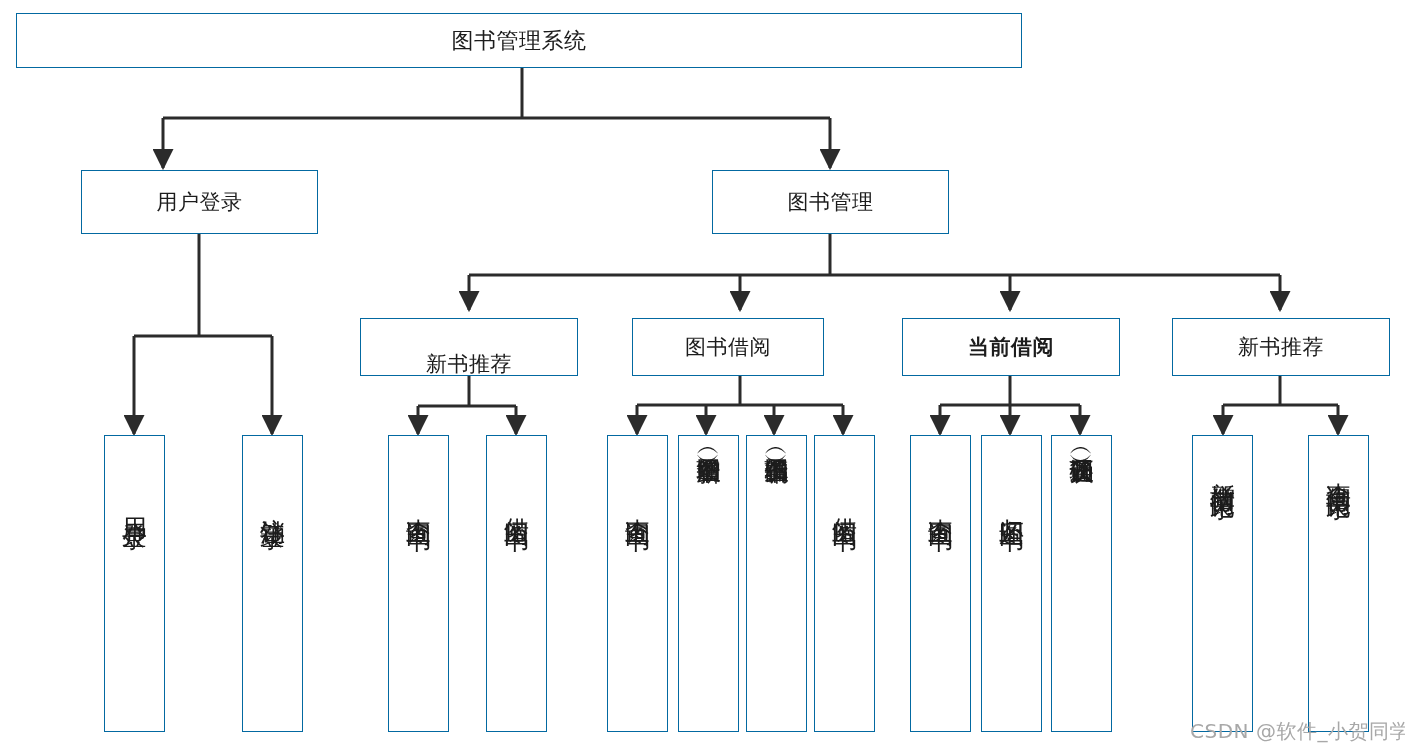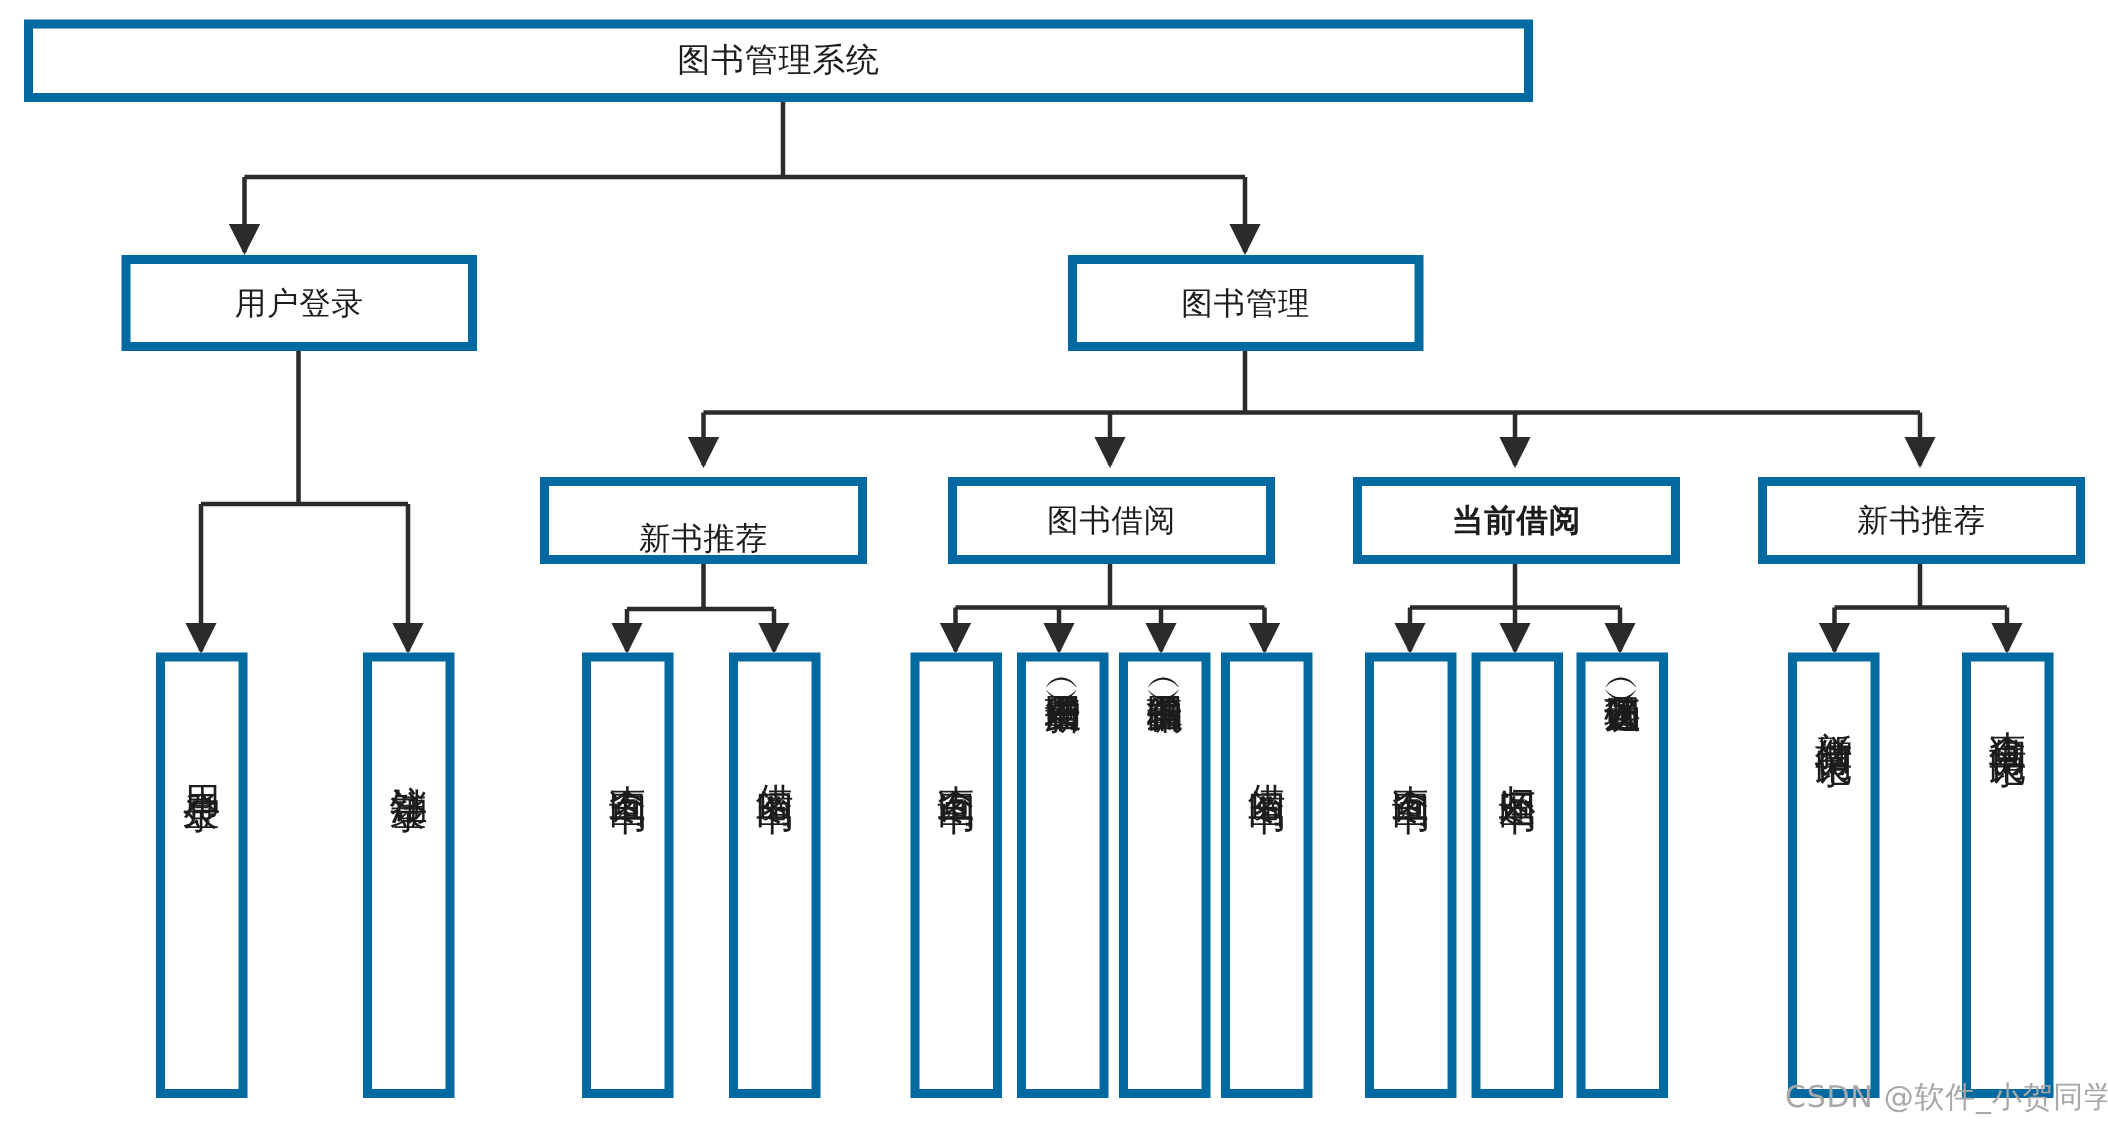--- a/index.html
+++ b/index.html
@@ -21,21 +21,21 @@
   #diagram-svg {
     position: absolute;
     left: 0;
     top: 0;
     width: 1405px;
     height: 747px;
   }
   .node {
     position: absolute;
     box-sizing: border-box;
-    border: 6px solid #0369a1;
+    border: 1px solid #0369a1;
     background: #ffffff;
     display: flex;
     align-items: center;
     justify-content: center;
     color: #1c1c1c;
     z-index: 2;
   }
   .node-label {
     font-family: "DejaVu Sans", "Liberation Sans", sans-serif;
     color: #1c1c1c;
@@ -142,21 +142,21 @@
   </div>
 
   <div class="node horiz" style="left:712px; top:170px; width:237px; height:64px;">
     <span class="node-label">图书管理</span>
   </div>
 
   <div class="node horiz" style="left:360px; top:318px; width:218px; height:58px;align-items:flex-end;">
     <span class="node-label">新书推荐</span>
   </div>
 
-  <div class="node horiz" style="left:632px; top:318px; width:218px; height:58px;">
+  <div class="node horiz" style="left:632px; top:318px; width:192px; height:58px;">
     <span class="node-label">图书借阅</span>
   </div>
 
   <div class="node horiz" style="left:902px; top:318px; width:218px; height:58px;font-weight:bold;">
     <span class="node-label">当前借阅</span>
   </div>
 
   <div class="node horiz" style="left:1172px; top:318px; width:218px; height:58px;">
     <span class="node-label">新书推荐</span>
   </div>

